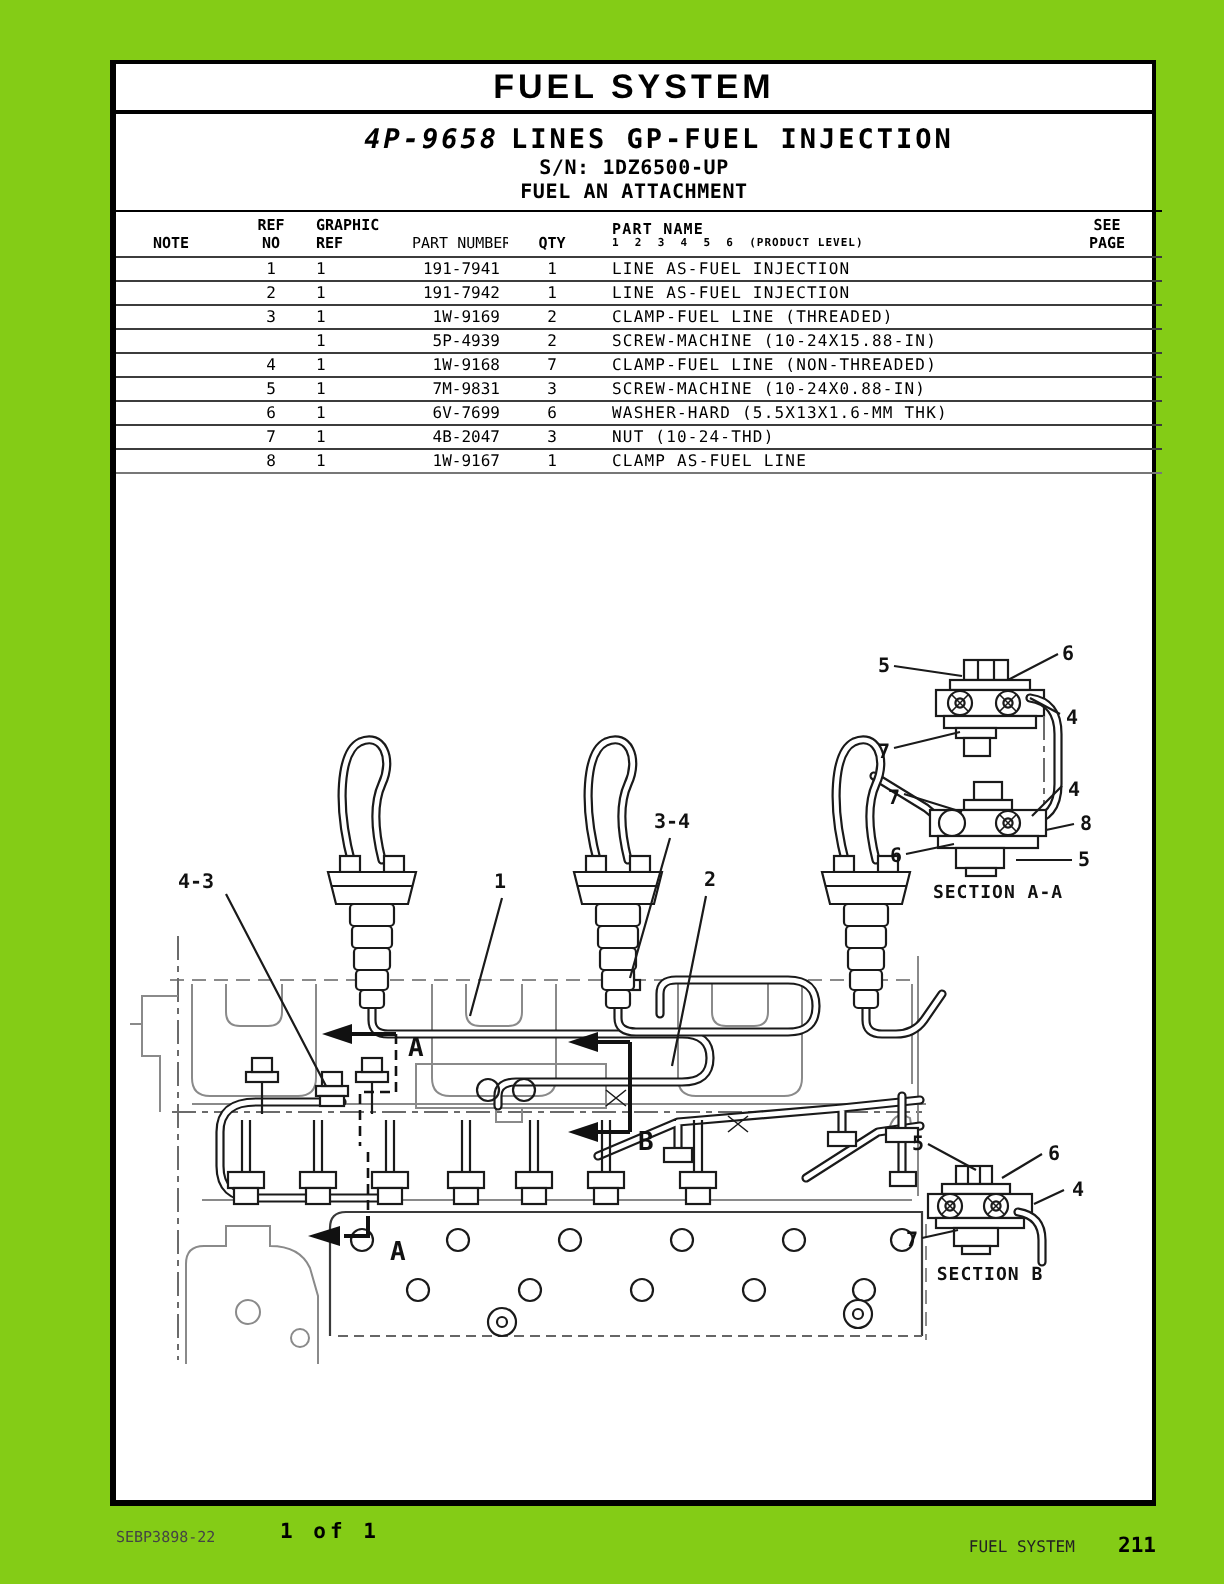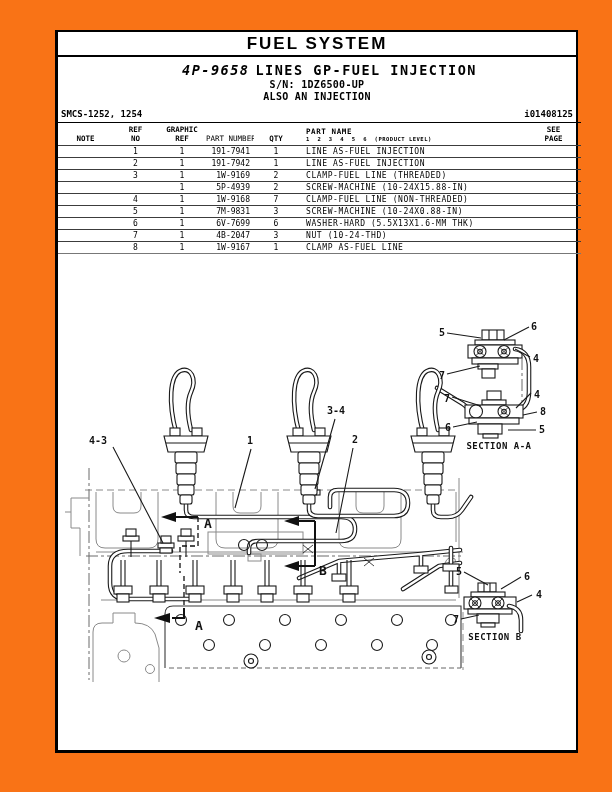--- a/index.html
+++ b/index.html
@@ -1,37 +1,37 @@
 <!DOCTYPE html>
 <html><head>
 <meta charset="utf-8">
 <style>
   html,body { margin:0; padding:0; background:#fff; }
-  .page { position:relative; width:612px; height:792px; background:#f97316; overflow:hidden;
+  .page { position:relative; width:612px; height:792px; background:#84cc16; overflow:hidden;
           font-family:"DejaVu Sans Mono","Liberation Mono",monospace; color:#000; }
   .box { position:absolute; left:55px; top:30px; width:523px; height:723px; box-sizing:border-box;
          border:2px solid #000; border-left-width:3px; border-bottom-width:3px; background:#fff; }
   .titlebar { height:23px; border-bottom:2px solid #000; display:flex; align-items:center; justify-content:center;
               font-family:"Liberation Sans","DejaVu Sans",sans-serif; font-weight:bold; font-size:17px; letter-spacing:2px; }
   .doc-title { text-align:center; margin-top:5px; font-weight:bold; font-size:13.5px; letter-spacing:1.5px; white-space:nowrap;padding-left:25px; }
   .doc-title .pn { font-style:italic; margin-right:6px; }
   .sub { text-align:center; font-weight:bold; font-size:10px; letter-spacing:0.3px; margin-top:1px; }
   .smcs-row { display:flex; justify-content:space-between; font-weight:bold; font-size:9px; margin-top:7px; padding:0 3px; }
 
   table { width:100%; border-collapse:collapse; table-layout:fixed; margin-top:3px; border-top:1.5px solid #000; }
   th, td { padding:0; overflow:hidden; white-space:nowrap; }
   thead th { font-size:7.5px; font-weight:bold; vertical-align:bottom; line-height:1.2; padding-top:2px; padding-bottom:2px; text-align:center; }
   thead th.col-part-name { text-align:left; padding-left:8px; }
   thead th.col-see-page { text-align:center; padding-right:4px; }
   .plvl { font-size:5.5px; font-weight:bold; white-space:pre; letter-spacing:0.5px; }
   tbody td { font-size:8px; height:11px; line-height:11px; border-top:1px solid #3c3c3c; }
   tbody tr:last-child td { border-bottom:1px solid #777; }
   .col-note { width:55px; text-align:center; }
   .col-ref-no { width:45px; text-align:center; }
-  .col-graphic-ref { width:48px; text-align:center; }
+  .col-graphic-ref { width:48px; text-align:left; }
   .col-part-number { width:48px; text-align:right; padding-right:4px; font-weight:normal; }
   .col-qty { width:44px; text-align:center; }
   .col-part-name { width:232px; text-align:left; padding-left:8px; letter-spacing:0.6px; }
   .col-see-page { width:51px; text-align:center; }
 
   .diagram-wrap { position:absolute; left:0px; top:264px; width:519px; height:390px; }
   .graphic-row { position:absolute; left:5px; right:5px; top:652px; height:14px; font-size:9.5px; font-weight:bold; }
   .graphic-row .gl { position:absolute; left:0; }
   .graphic-row .ge { position:absolute; left:50%; transform:translateX(-50%); }
   .graphic-row .gid { position:absolute; right:0; font-size:8px; font-weight:normal; color:#333; }
@@ -68,26 +68,22 @@
   <div class="box">
 
     <div class="titlebar">
       <span>FUEL SYSTEM</span>
     </div>
 
     <div class="doc-title">
       <span class="pn">4P-9658</span><span>LINES GP-FUEL INJECTION</span>
     </div>
     <div class="sub">S/N: 1DZ6500-UP</div>
-    <div class="sub">ALSO AN INJECTION</div>
-
-    <div class="smcs-row">
-      <span>SMCS-1252, 1254</span>
-      <span>i01408125</span>
-    </div>
+    <div class="sub">FUEL AN ATTACHMENT</div>
+
 
     <table>
       <colgroup>
         <col style="width:55px">
           <col style="width:45px">
           <col style="width:48px">
           <col style="width:48px">
         <col style="width:44px">
           <col style="width:232px">
           <col style="width:51px">
@@ -409,13 +405,21 @@
           <text class="s-call" x="523" y="580">6</text>
           <text class="s-call" x="535" y="598">4</text>
           <text class="s-call" x="452" y="623">7</text>
           <text class="s-sec" x="494" y="640" text-anchor="middle">SECTION B</text>
         </g>
       </svg>
     </div>
 
   </div>
 
+  <div class="footer">
+    <span class="doc-code">SEBP3898-22</span>
+    <span class="page-info">1 of 1</span>
+    <span class="right-grp">
+      <span class="sec-name">FUEL SYSTEM</span>
+      <span class="pg-num">211</span>
+    </span>
+  </div>
 </div>
 
 </body></html>

